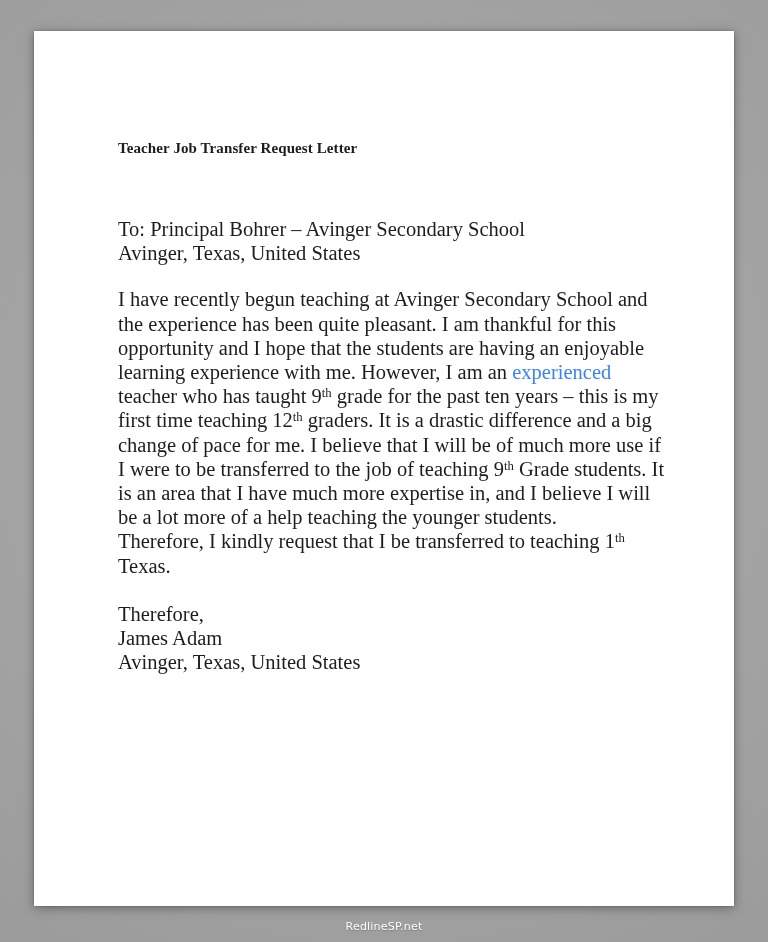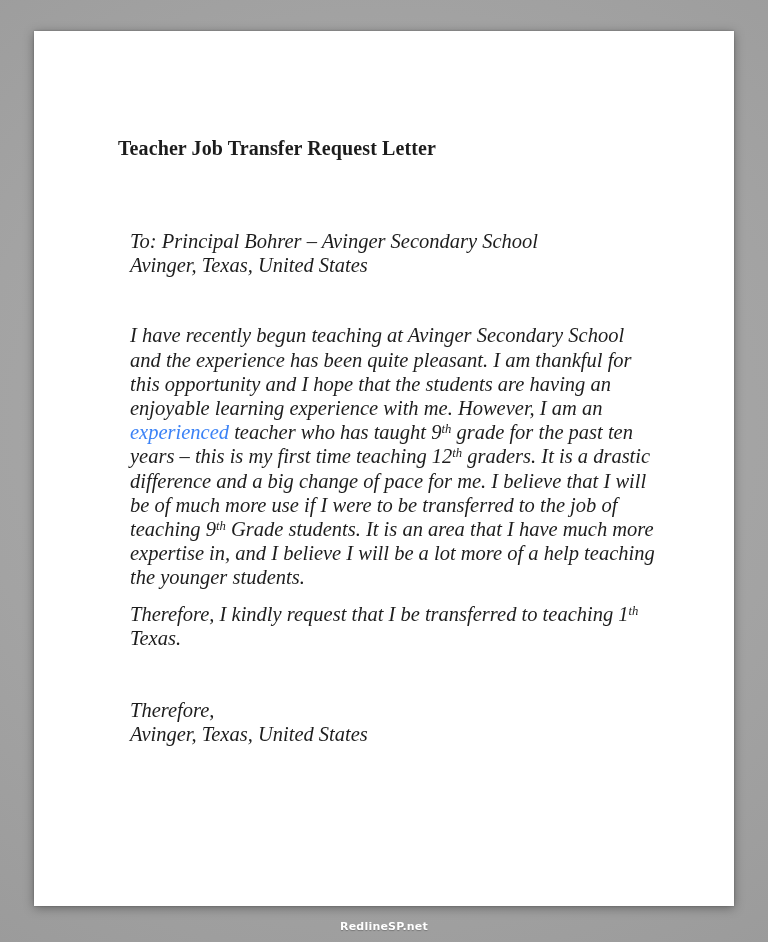--- a/index.html
+++ b/index.html
@@ -32,39 +32,38 @@
     background: #ffffff;
     box-shadow: 0 2px 10px rgba(0,0,0,0.35), 0 0 2px rgba(0,0,0,0.25);
   }
 
   .doc-title {
     position: absolute;
     top: 104px;       
     left: 84px;
     width: 560px;
     font-weight: bold;
-    font-size: 20px;
+    font-size: 15px;
     line-height: 26px;
     color: #1c1c1c;
     letter-spacing: 0.1px;
   }
 
   .body-block {
     position: absolute;
     left: 84px;
     top: 186px;       
     width: 552px;
     font-size: 20.5px;
     line-height: 24.2px;
     color: #1d1d1d;
   }
 
   .para {
-    margin: 12px;
-    font-style: italic;
+    margin: 0;
   }
 
   .gap-sm { height: 22px; }
   .gap-md { height: 24px; }
 
   sup {
     font-size: 0.62em;
     vertical-align: 0.48em;
     line-height: 0;
   }
@@ -74,21 +73,21 @@
   }
 
   .watermark {
     position: absolute;
     left: 0;
     top: 920px;
     width: 768px;
     text-align: center;
     font-family: "DejaVu Sans", sans-serif;
     font-size: 11px;
-    font-weight: bold;
+    font-weight: normal;
     color: #ffffff;
     letter-spacing: 0.2px;
     text-shadow: 0 1px 1px rgba(0,0,0,0.25);
   }
 </style>
 </head>
 <body>
 
 <div class="backdrop"></div>
 
@@ -106,19 +105,20 @@
     <div class="gap-sm"></div>
 
     <p class="para"><span>I have recently begun teaching at Avinger Secondary School and the experience has been quite pleasant. I am thankful for this opportunity and I hope that the students are having an enjoyable learning experience with me. However, I am an </span><span class="link-word">experienced</span><span> teacher who has taught 9</span><sup>th</sup><span> grade for the past ten years – this is my first time teaching 12</span><sup>th</sup><span> graders. It is a drastic difference and a big change of pace for me. I believe that I will be of much more use if I were to be transferred to the job of teaching 9</span><sup>th</sup><span> Grade students. It is an area that I have much more expertise in, and I believe I will be a lot more of a help teaching the younger students.</span></p>
 
     <p class="para"><span>Therefore, I kindly request that I be transferred to teaching 1</span><sup>th</sup><span> Texas.</span></p>
 
     <div class="gap-md"></div>
 
     <div class="para">
       <div>Therefore,</div>
+      <div>James Adam</div>
       <div>Avinger, Texas, United States</div>
     </div>
 
   </div>
 </div>
 
 <div class="watermark">RedlineSP.net</div>
 
 </body></html>

